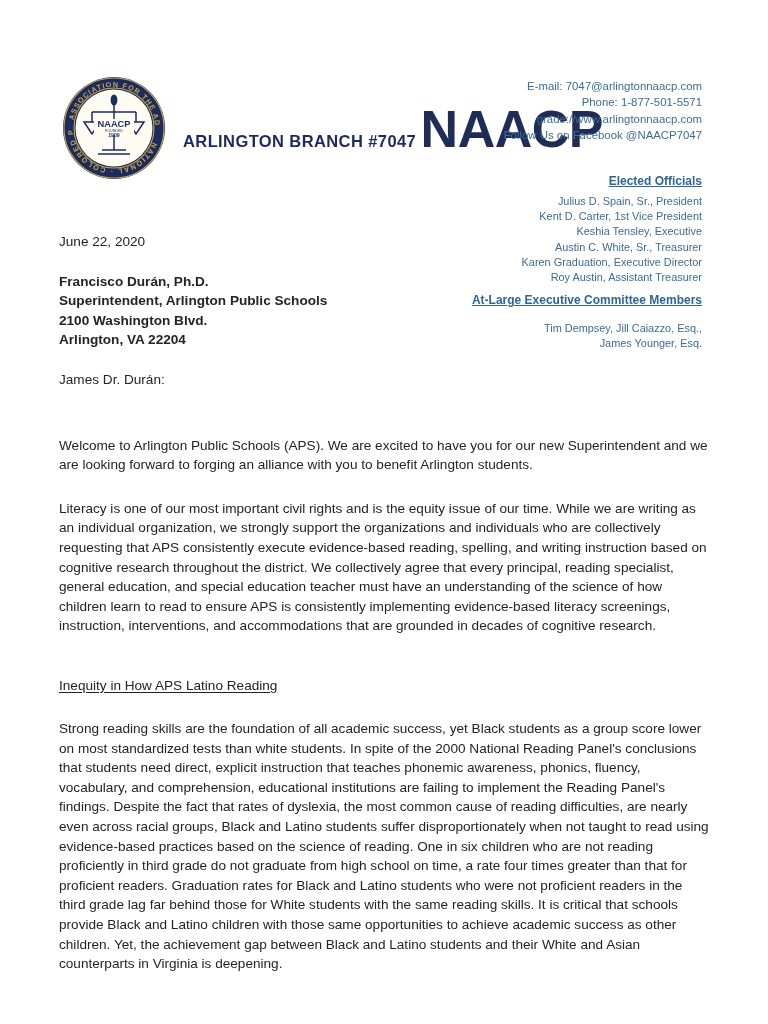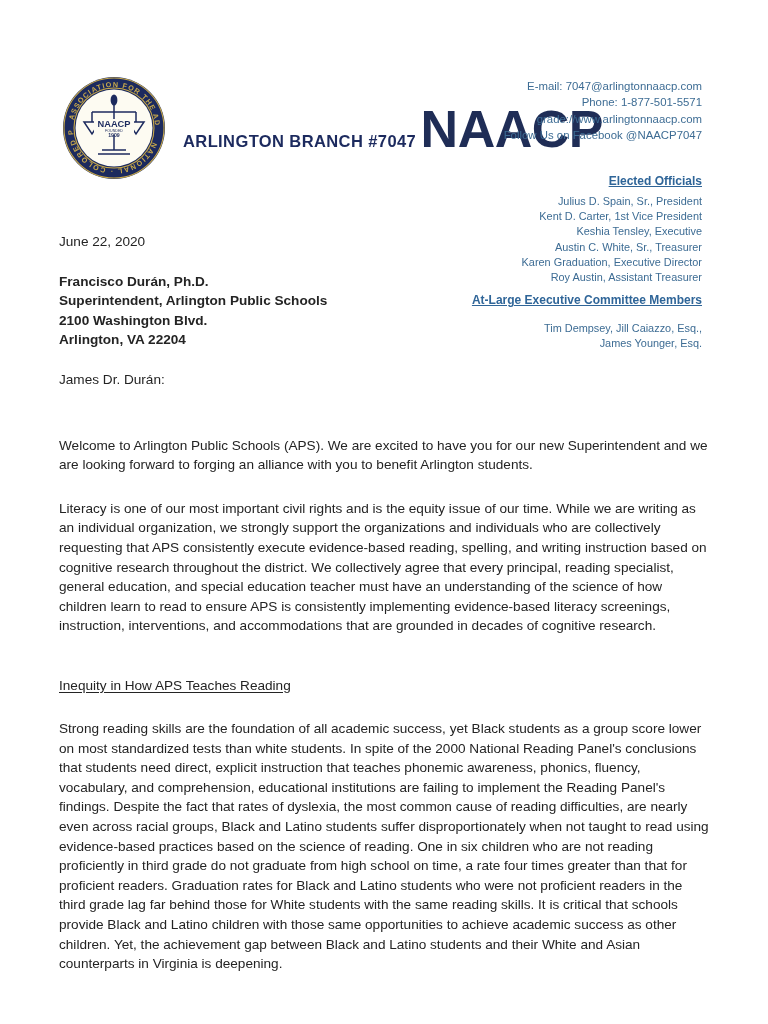--- a/index.html
+++ b/index.html
@@ -250,19 +250,19 @@
       <span class="line">Arlington, VA 22204</span>
     </div>
 
     <span class="salutation">James Dr. Durán:</span>
 
     <p class="para first">Welcome to Arlington Public Schools (APS). We are excited to have you for our new Superintendent and we are looking forward to forging an alliance with you to benefit Arlington students.</p>
 
     <p class="para">Literacy is one of our most important civil rights and is the equity issue of our time. While we are writing as an individual organization, we strongly support the organizations and individuals who are collectively requesting that APS consistently execute evidence-based reading, spelling, and writing instruction based on cognitive research throughout the district. We collectively agree that every principal, reading specialist, general education, and special education teacher must have an understanding of the science of how children learn to read to ensure APS is consistently implementing evidence-based literacy screenings, instruction, interventions, and accommodations that are grounded in decades of cognitive research.</p>
 
     <div class="heading-wrap">
-      <span class="section-heading">Inequity in How APS Teaches Reading</span>
+      <span class="section-heading">Inequity in How APS Latino Reading</span>
     </div>
 
     <p class="para">Strong reading skills are the foundation of all academic success, yet Black students as a group score lower on most standardized tests than white students. In spite of the 2000 National Reading Panel's conclusions that students need direct, explicit instruction that teaches phonemic awareness, phonics, fluency, vocabulary, and comprehension, educational institutions are failing to implement the Reading Panel's findings. Despite the fact that rates of dyslexia, the most common cause of reading difficulties, are nearly even across racial groups, Black and Latino students suffer disproportionately when not taught to read using evidence-based practices based on the science of reading. One in six children who are not reading proficiently in third grade do not graduate from high school on time, a rate four times greater than that for proficient readers. Graduation rates for Black and Latino students who were not proficient readers in the third grade lag far behind those for White students with the same reading skills. It is critical that schools provide Black and Latino children with those same opportunities to achieve academic success as other children. Yet, the achievement gap between Black and Latino students and their White and Asian counterparts in Virginia is deepening.</p>
   </div>
 
 </div>
 
 </body></html>

